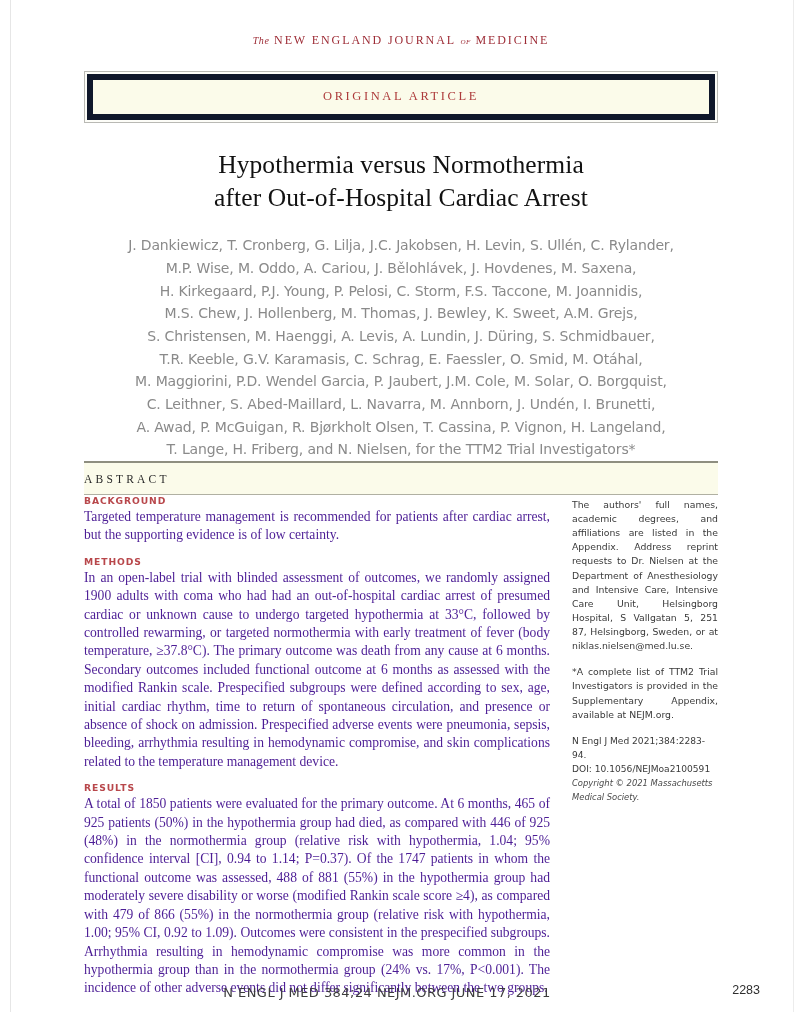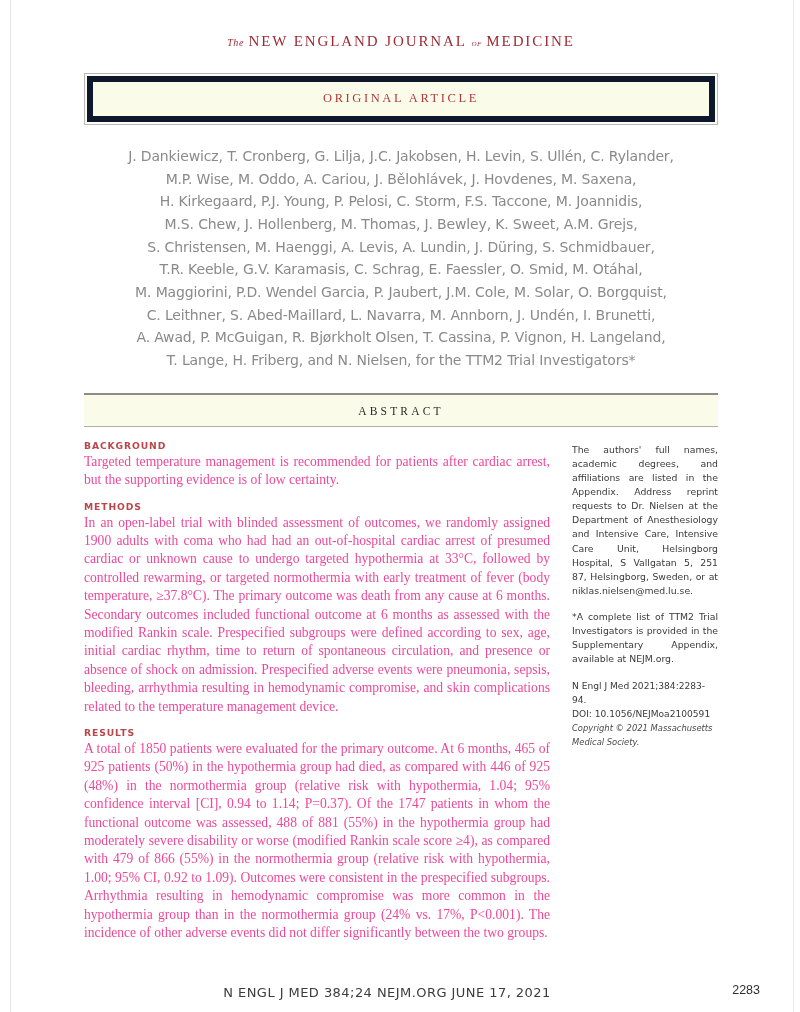--- a/index.html
+++ b/index.html
@@ -58,21 +58,21 @@
     white-space: nowrap;
   }
   .masthead .the {
     font-style: italic;
     font-size: 10px;
     letter-spacing: 0.6px;
     text-transform: none;
     font-variant: normal;
   }
   .masthead .big {
-    font-size: 15px;
+    font-size: 12px;
     letter-spacing: 1.9px;
     text-transform: uppercase;
   }
   .masthead .of {
     font-style: italic;
     font-size: 10px;
     letter-spacing: 0.5px;
     text-transform: lowercase;
   }
 
@@ -115,38 +115,36 @@
     font-family: "DejaVu Sans", "Liberation Sans", sans-serif;
     font-size: 14px;
     line-height: 1.62;
     color: #8a8a8a;
     letter-spacing: -0.15px;
   }
   .authors .ln { display: block; white-space: nowrap; }
 
   
   .abstract-band {
-    margin-top: 21px;
     background: #fbfbea;
     border-top: 2px solid #8e8e80;
     border-bottom: 1px solid #b0b0a2;
-    text-align: center;
+    text-align: left;
     padding: 6px 0 7px 0;
   }
   .abstract-band .lbl {
     font-size: 11.5px;
     letter-spacing: 3.2px;
     color: #2b2b2b;
     font-variant: small-caps;
     text-transform: uppercase;
   }
 
   
   .cols {
-    margin-top: 13px;
     display: flex;
     align-items: flex-start;
   }
   .col-main {
     width: 466px;
     flex: 0 0 466px;
   }
   .col-gutter { flex: 0 0 22px; }
   .col-side {
     width: 146px;
@@ -163,21 +161,21 @@
     text-transform: uppercase;
     margin: 0 0 2px 0;
   }
   .sec-head.spaced { margin-top: 11px; }
 
   .sec-body {
     font-size: 13.6px;
     line-height: 1.355;
     text-align: justify;
     margin: 0 0 0 0;
-    color: #ec4899;
+    color: #4c1d95;
     hyphens: auto;
   }
 
   
   .side-note {
     font-family: "DejaVu Sans", "Liberation Sans", sans-serif;
     font-size: 9.3px;
     line-height: 1.52;
     color: #3a3a3a;
     text-align: justify;
@@ -239,20 +237,24 @@
       <span class="of">of</span>
       <span class="big">MEDICINE</span>
     </div>
 
     <div class="oa-wrap">
       <div class="oa-box">
         <div class="oa-label">ORIGINAL ARTICLE</div>
       </div>
     </div>
 
+    <div class="title">
+      <div>Hypothermia versus Normothermia</div>
+      <div>after Out-of-Hospital Cardiac Arrest</div>
+    </div>
 
     <div class="authors">
       <span class="ln">J. Dankiewicz, T. Cronberg, G. Lilja, J.C. Jakobsen, H. Levin, S. Ullén, C. Rylander,</span>
       <span class="ln">M.P. Wise, M. Oddo, A. Cariou, J. Bělohlávek, J. Hovdenes, M. Saxena,</span>
       <span class="ln">H. Kirkegaard, P.J. Young, P. Pelosi, C. Storm, F.S. Taccone, M. Joannidis,</span>
       <span class="ln">M.S. Chew, J. Hollenberg, M. Thomas, J. Bewley, K. Sweet, A.M. Grejs,</span>
       <span class="ln">S. Christensen, M. Haenggi, A. Levis, A. Lundin, J. Düring, S. Schmidbauer,</span>
       <span class="ln">T.R. Keeble, G.V. Karamasis, C. Schrag, E. Faessler, O. Smid, M. Otáhal,</span>
       <span class="ln">M. Maggiorini, P.D. Wendel Garcia, P. Jaubert, J.M. Cole, M. Solar, O. Borgquist,</span>
       <span class="ln">C. Leithner, S. Abed-Maillard, L. Navarra, M. Annborn, J. Undén, I. Brunetti,</span>

